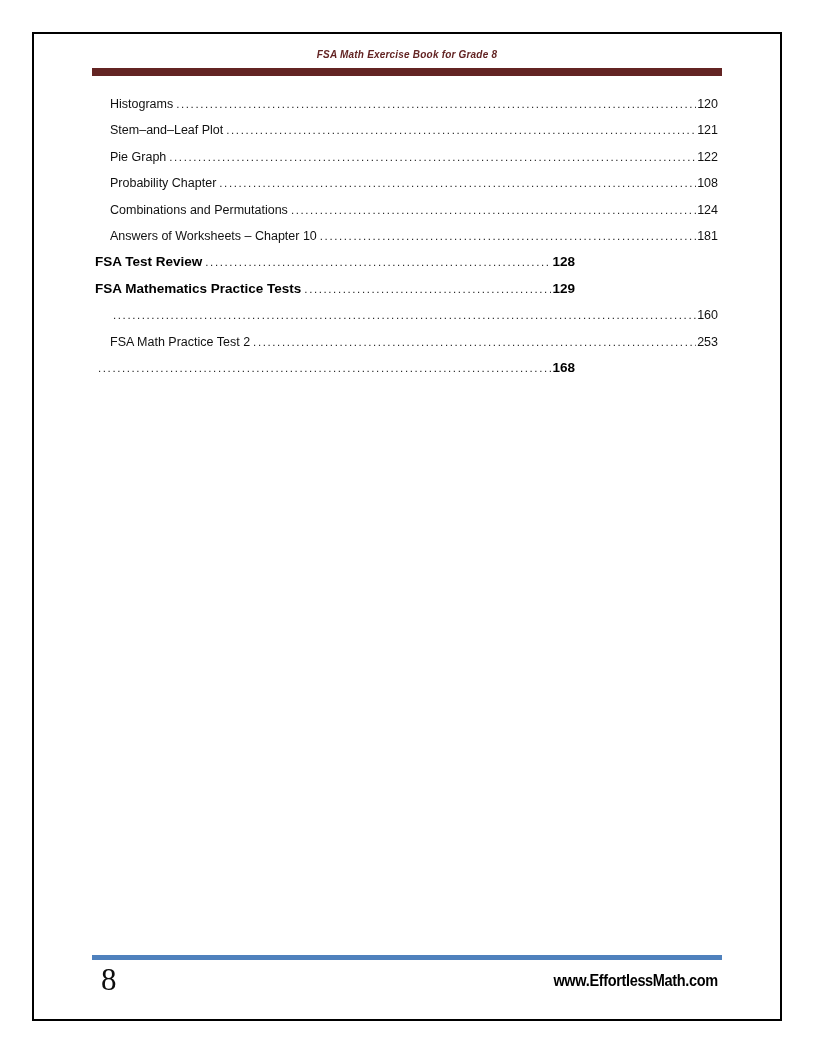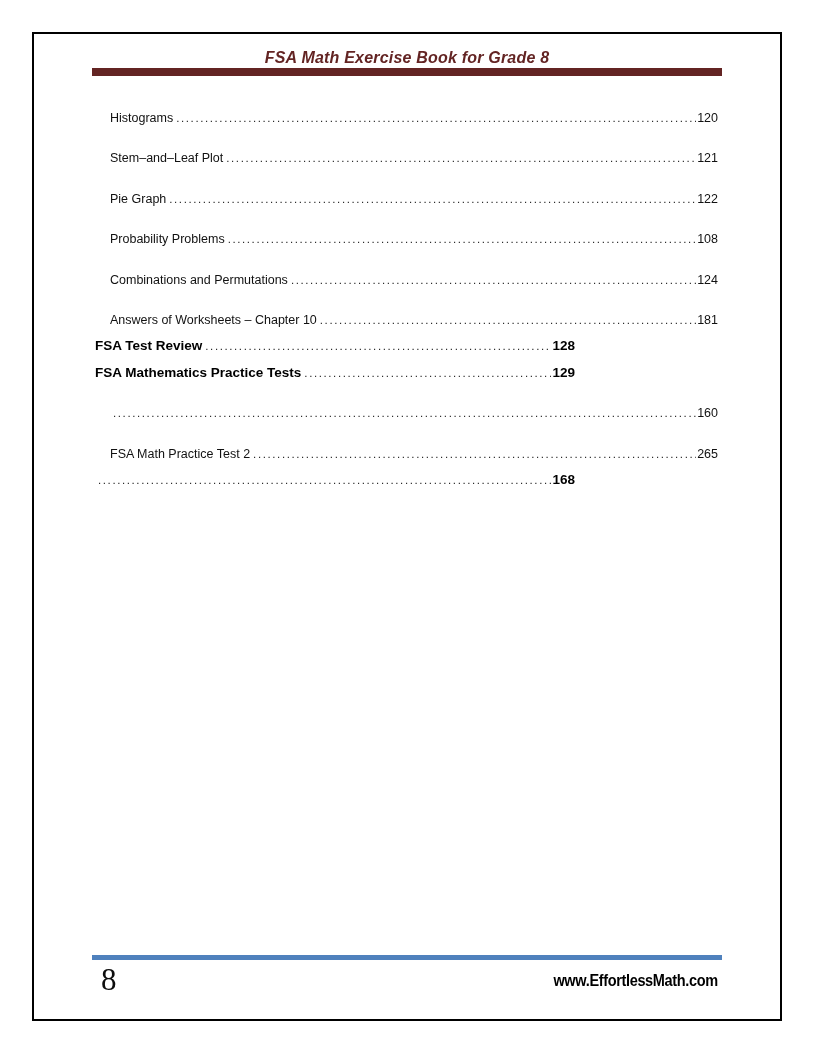--- a/index.html
+++ b/index.html
@@ -18,21 +18,21 @@
     width: 750px; height: 989px;
     border: 2px solid #000000;
     box-sizing: border-box;
     pointer-events: none;
   }
   .header-title {
     position: absolute;
     left: 92px; top: 49px;
     width: 630px;
     text-align: center;
-    font-size: 16px;
+    font-size: 10px;
     font-weight: bold;
     font-style: italic;
     color: #632423;
     letter-spacing: 0.2px;
   }
   .header-rule {
     position: absolute;
     left: 92px; top: 68px;
     width: 630px; height: 8px;
     background: #632423;
@@ -46,21 +46,20 @@
     display: flex;
     align-items: baseline;
     height: 26.4px;
     line-height: 26.4px;
     box-sizing: border-box;
   }
   .toc-row.lvl2 {
     padding-left: 15px;
     font-size: 12.5px;
     color: #111111;
-    margin-top: 14px;
   }
   .toc-row.lvl1 {
     width: 480px;
     font-size: 13.5px;
     font-weight: 700;
     color: #000000;
   }
   .toc-label { white-space: pre; flex: 0 0 auto; }
   .toc-dots {
     flex: 1 1 auto;
@@ -119,21 +118,21 @@
         <span class="toc-label">Stem–and–Leaf Plot</span>
         <span class="toc-dots">....................................................................................................................................................................................................................................................................</span>
         <span class="toc-page">121</span>
       </div>
       <div class="toc-row lvl2">
         <span class="toc-label">Pie Graph</span>
         <span class="toc-dots">....................................................................................................................................................................................................................................................................</span>
         <span class="toc-page">122</span>
       </div>
       <div class="toc-row lvl2">
-        <span class="toc-label">Probability Problems</span>
+        <span class="toc-label">Probability Chapter</span>
         <span class="toc-dots">....................................................................................................................................................................................................................................................................</span>
         <span class="toc-page">108</span>
       </div>
       <div class="toc-row lvl2">
         <span class="toc-label">Combinations and Permutations</span>
         <span class="toc-dots">....................................................................................................................................................................................................................................................................</span>
         <span class="toc-page">124</span>
       </div>
       <div class="toc-row lvl2">
         <span class="toc-label">Answers of Worksheets – Chapter 10</span>
@@ -150,21 +149,21 @@
         <span class="toc-dots">....................................................................................................................................................................................................................................................................</span>
         <span class="toc-page">129</span>
       </div>
       <div class="toc-row lvl2">
         <span class="toc-dots">....................................................................................................................................................................................................................................................................</span>
         <span class="toc-page">160</span>
       </div>
       <div class="toc-row lvl2">
         <span class="toc-label">FSA Math Practice Test 2</span>
         <span class="toc-dots">....................................................................................................................................................................................................................................................................</span>
-        <span class="toc-page">265</span>
+        <span class="toc-page">253</span>
       </div>
       <div class="toc-row lvl1">
         <span class="toc-dots">....................................................................................................................................................................................................................................................................</span>
         <span class="toc-page">168</span>
       </div>
     </div>
 
   <div class="footer-rule" style="background: rgb(79, 129, 189);"></div>
 
   <div class="footer-page-number">8</div>

